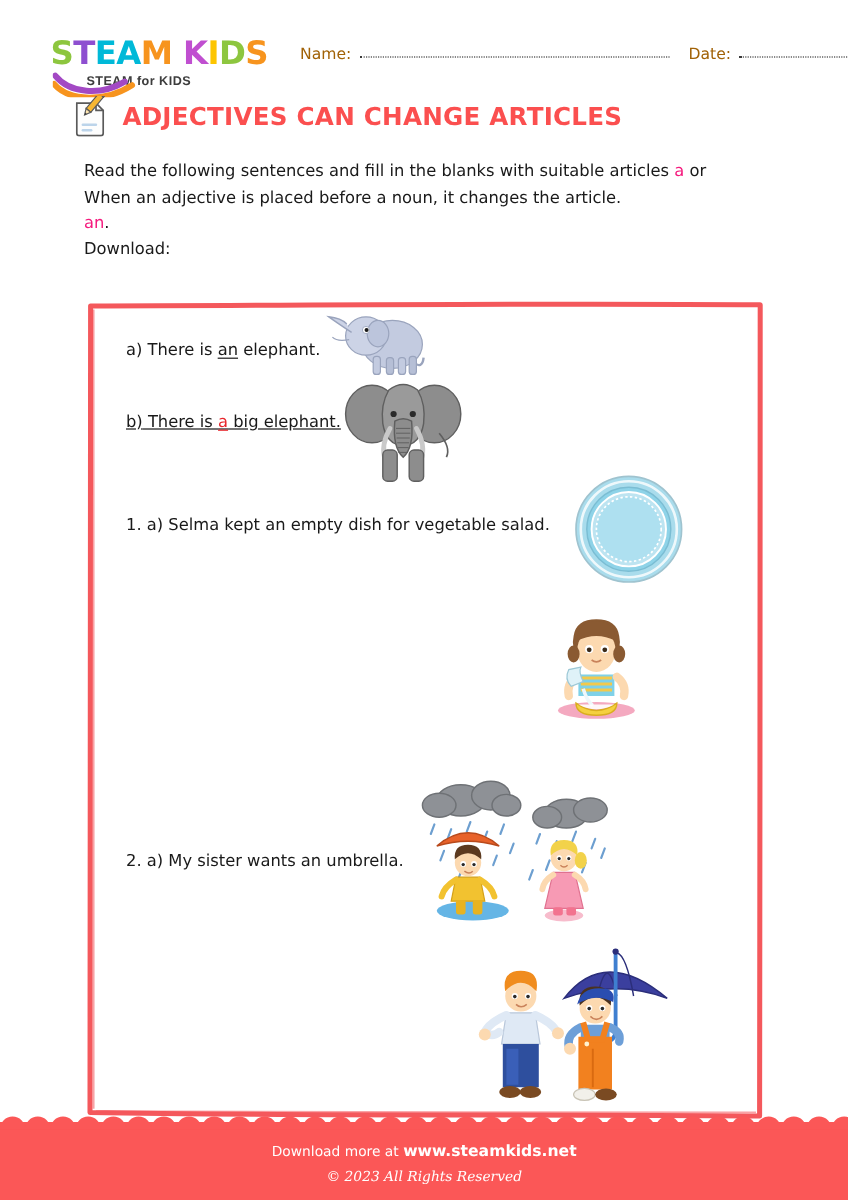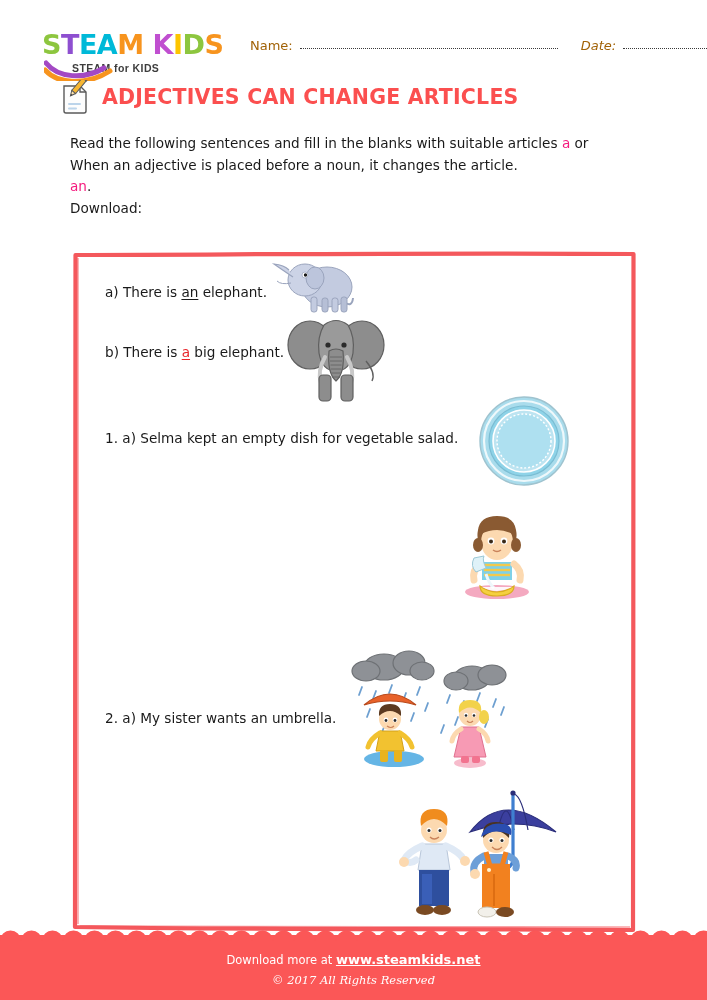--- a/index.html
+++ b/index.html
@@ -25,21 +25,21 @@
   .logo-swoosh { position:absolute; left:2px; top:27px; width:78px; height:24px; }
 
   .namedate { position:absolute; left:250px; top:38px; width:430px; height:26px;
               display:flex; align-items:baseline; }
   .nd-label { font-family:"DejaVu Sans", sans-serif; font-size:13px; color:#a16207;
               white-space:nowrap; }
   .dots { flex:0 0 auto; height:1px; border-bottom:1.6px dotted #3a3a3a;
           margin:0 0 4px 7px; position:relative; top:-1px; }
   .dots-name { width:258px; }
   .dots-date { width:110px; }
-  .nd-date { margin-left:23px;font-style:italic; }
+  .nd-date { margin-left:16px; }
 
   
   .title-row { position:absolute; left:60px; top:80px; display:flex; align-items:center; }
   .title-icon { width:30px; height:34px; position:relative; margin-right:12px; }
   .title-text { font-family:"DejaVu Sans", sans-serif; font-weight:bold;
                 font-size:20.5px; color:#fb4f4f; letter-spacing:0.2px; white-space:nowrap; }
 
   
   .intro { position:absolute; left:70px; top:133px; width:580px;
            font-family:"DejaVu Sans", sans-serif; font-size:13.6px;
@@ -58,21 +58,21 @@
   .u-red { color:#e8262c; text-decoration:underline; text-decoration-color:#e8262c;
            text-underline-offset:2px; }
   .blankgap { display:inline-block; width:48px; }
 
   
   .footer { position:absolute; left:0; bottom:0; width:707px; height:61px;
             background:#fb5757; }
   .scallop { position:absolute; left:0; top:-10px; width:707px; height:12px; }
   .f-line1 { position:absolute; left:0; top:13px; width:707px; text-align:center;
              color:#ffffff; font-family:"DejaVu Sans", sans-serif; font-size:11.5px; }
-  .f-line1 b { font-size:13px; font-weight:bold;text-decoration:underline; }
+  .f-line1 b { font-size:13px; font-weight:bold; }
   .f-line2 { position:absolute; left:0; top:34px; width:707px; text-align:center;
              color:#ffffff; font-family:"DejaVu Serif", serif; font-style:italic;
              font-size:11.5px; }
 
   
   .art { position:absolute; }
 </style>
 </head>
 <body>
 
@@ -141,21 +141,21 @@
         <path d="M24 20 q-12 -8 -19 -13 q10 1 15 6" fill="#ccd3e6" stroke="#9aa4bd" stroke-width="1.2"></path>
         <path d="M22 26 q-10 2 -14 -2" fill="none" stroke="#9aa4bd" stroke-width="1"></path>
         <circle cx="36" cy="18" r="3" fill="#ffffff" stroke="#9aa4bd" stroke-width="0.7"></circle>
         <circle cx="36.5" cy="18" r="1.7" fill="#1a1a1a"></circle>
         <rect x="42" y="40" width="6" height="15" rx="2.5" fill="#c3cbe0" stroke="#9aa4bd" stroke-width="1"></rect>
         <rect x="53" y="41" width="6" height="14" rx="2.5" fill="#b6bfd6" stroke="#9aa4bd" stroke-width="1"></rect>
         <rect x="63" y="41" width="6" height="14" rx="2.5" fill="#c3cbe0" stroke="#9aa4bd" stroke-width="1"></rect>
         <rect x="72" y="40" width="6" height="15" rx="2.5" fill="#b6bfd6" stroke="#9aa4bd" stroke-width="1"></rect>
       </svg>
 
-      <div class="q" style="left:33px; top:95px;"><span>b)</span><span> There is </span><span class="u-red">a</span><span> big elephant.</span></div>
+      <div class="q" style="left:33px; top:95px;text-decoration:underline;"><span>b)</span><span> There is </span><span class="u-red">a</span><span> big elephant.</span></div>
 
       <svg class="art" style="left:214px; top:64px;" width="100" height="95" viewBox="0 0 100 95">
         <ellipse cx="24" cy="32" rx="22" ry="24" fill="#8d8d8d" stroke="#5f5f5f" stroke-width="1.2"></ellipse>
         <ellipse cx="76" cy="32" rx="22" ry="24" fill="#8d8d8d" stroke="#5f5f5f" stroke-width="1.2"></ellipse>
         <path d="M38 12 q12 -9 24 0 q7 12 5 28 q-3 18 -17 18 q-14 0 -17 -18 q-2 -16 5 -28 Z" fill="#9a9a9a" stroke="#5f5f5f" stroke-width="1.2"></path>
         <path d="M43 38 q7 -4 14 0 q2 22 -7 30 q-9 -8 -7 -30 Z" fill="#8d8d8d" stroke="#5f5f5f" stroke-width="1.2"></path>
         <g stroke="#5f5f5f" stroke-width="0.8" fill="none">
           <path d="M44 44 h12"></path>
             <path d="M44 48 h12"></path>
             <path d="M44.5 52 h11"></path>
@@ -325,16 +325,16 @@
   <div class="footer">
     <svg class="scallop" viewBox="0 0 707 12" preserveAspectRatio="none">
       <g fill="#fb5757">
         <rect x="0" y="6" width="707" height="6"></rect>
         <g id="bumps">
             <path d="M0 12 A10.5 10.5 0 0 1 21 12 Z M21 12 A10.5 10.5 0 0 1 42 12 Z M42 12 A10.5 10.5 0 0 1 63 12 Z M63 12 A10.5 10.5 0 0 1 84 12 Z M84 12 A10.5 10.5 0 0 1 105 12 Z M105 12 A10.5 10.5 0 0 1 126 12 Z M126 12 A10.5 10.5 0 0 1 147 12 Z M147 12 A10.5 10.5 0 0 1 168 12 Z M168 12 A10.5 10.5 0 0 1 189 12 Z M189 12 A10.5 10.5 0 0 1 210 12 Z M210 12 A10.5 10.5 0 0 1 231 12 Z M231 12 A10.5 10.5 0 0 1 252 12 Z M252 12 A10.5 10.5 0 0 1 273 12 Z M273 12 A10.5 10.5 0 0 1 294 12 Z M294 12 A10.5 10.5 0 0 1 315 12 Z M315 12 A10.5 10.5 0 0 1 336 12 Z M336 12 A10.5 10.5 0 0 1 357 12 Z M357 12 A10.5 10.5 0 0 1 378 12 Z M378 12 A10.5 10.5 0 0 1 399 12 Z M399 12 A10.5 10.5 0 0 1 420 12 Z M420 12 A10.5 10.5 0 0 1 441 12 Z M441 12 A10.5 10.5 0 0 1 462 12 Z M462 12 A10.5 10.5 0 0 1 483 12 Z M483 12 A10.5 10.5 0 0 1 504 12 Z M504 12 A10.5 10.5 0 0 1 525 12 Z M525 12 A10.5 10.5 0 0 1 546 12 Z M546 12 A10.5 10.5 0 0 1 567 12 Z M567 12 A10.5 10.5 0 0 1 588 12 Z M588 12 A10.5 10.5 0 0 1 609 12 Z M609 12 A10.5 10.5 0 0 1 630 12 Z M630 12 A10.5 10.5 0 0 1 651 12 Z M651 12 A10.5 10.5 0 0 1 672 12 Z M672 12 A10.5 10.5 0 0 1 693 12 Z M693 12 A10.5 10.5 0 0 1 714 12 Z M714 12 A10.5 10.5 0 0 1 735 12 Z " fill="#fb5757"></path>
           </g>
       </g>
     </svg>
     <div class="f-line1"><span>Download more at </span><b>www.steamkids.net</b></div>
-    <div class="f-line2">© 2017 All Rights Reserved</div>
+    <div class="f-line2">© 2023 All Rights Reserved</div>
   </div>
 
 </div>
 
 </body></html>

